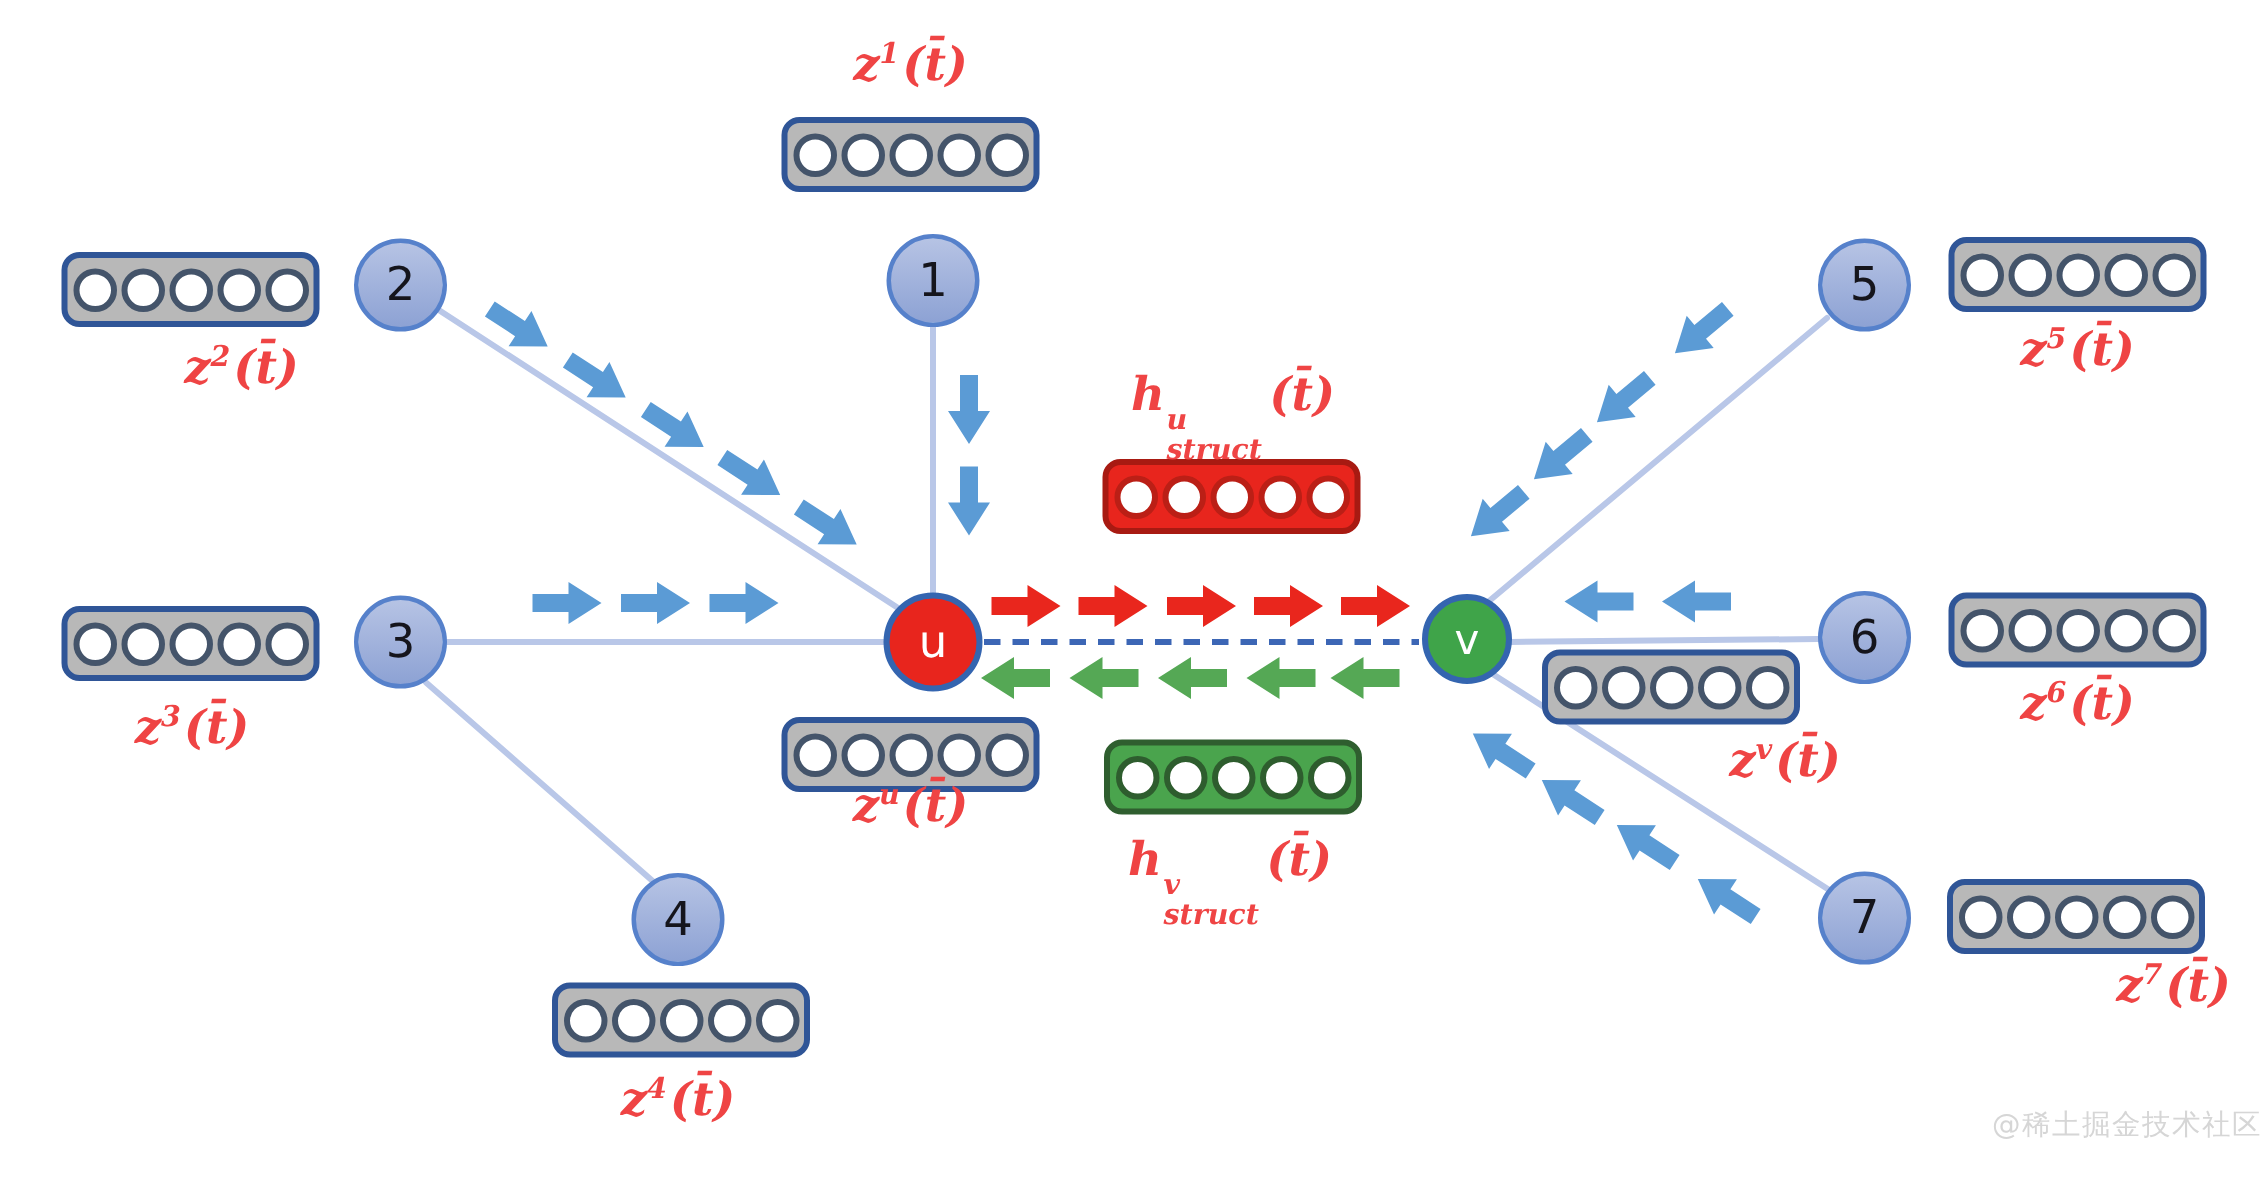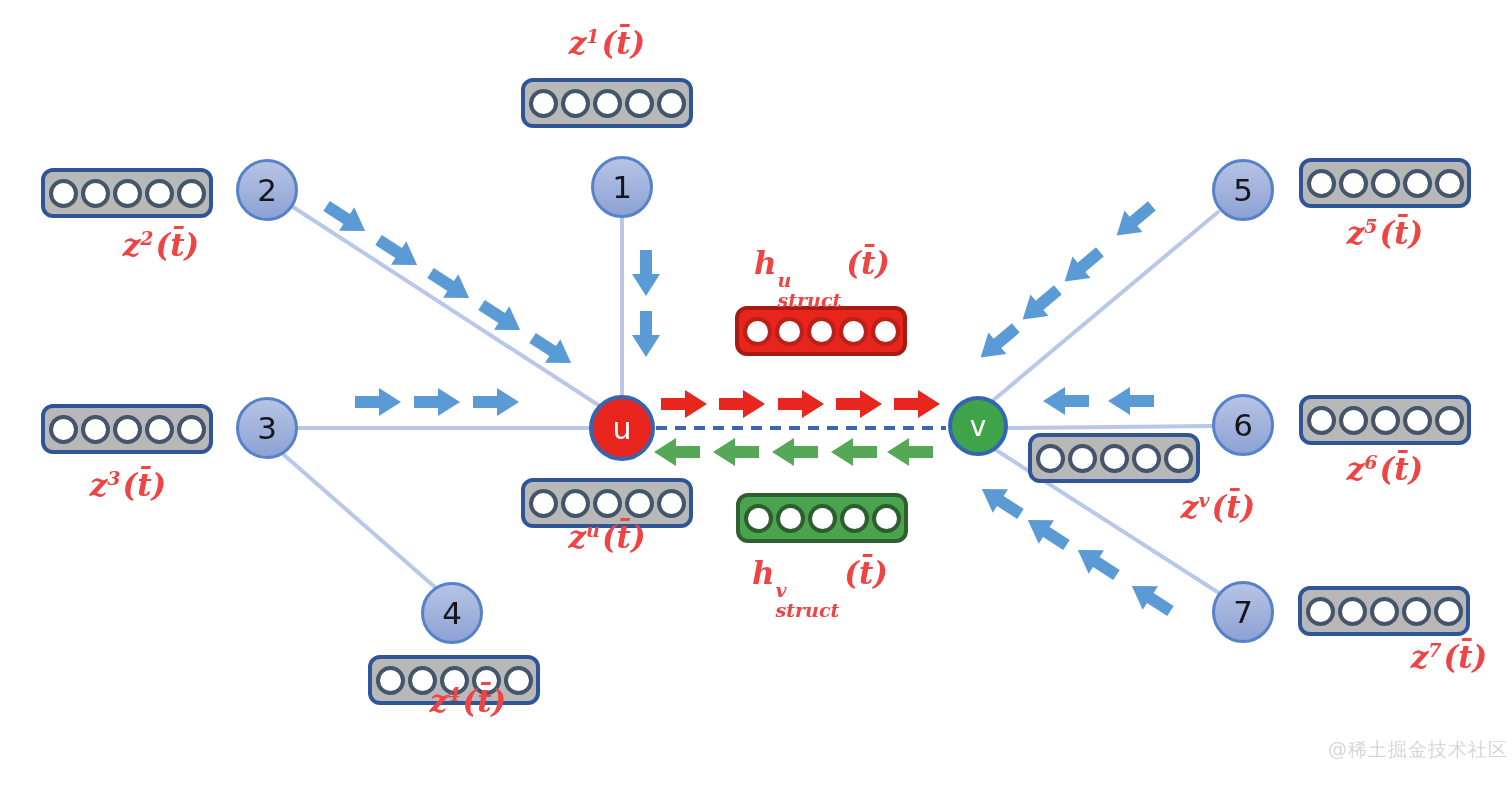--- a/index.html
+++ b/index.html
@@ -241,23 +241,23 @@
       <i></i>
       <i></i>
       <i></i>
       <i></i>
       <i></i>
     </div>
 
   <div class="mlabel" style="left:607px; top:26px;"><span class="base">z</span><sup>1</sup><span class="arg">(t̄)</span></div>
   <div class="mlabel" style="left:124px; top:228px;margin-left:37px;"><span class="base">z</span><sup>2</sup><span class="arg">(t̄)</span></div>
   <div class="mlabel" style="left:128px; top:468px;"><span class="base">z</span><sup>3</sup><span class="arg">(t̄)</span></div>
-  <div class="mlabel" style="left:452px; top:684px;margin-left:16px;"><span class="base">z</span><sup>4</sup><span class="arg">(t̄)</span></div>
+  <div class="mlabel" style="left:452px; top:716px;"><span class="base">z</span><sup>4</sup><span class="arg">(t̄)</span></div>
   <div class="mlabel" style="left:607px; top:520px;"><span class="base">z</span><sup>u</sup><span class="arg">(t̄)</span></div>
-  <div class="mlabel" style="left:1190px; top:490px;margin-left:28px;"><span class="base">z</span><sup>v</sup><span class="arg">(t̄)</span></div>
+  <div class="mlabel" style="left:1190px; top:490px;"><span class="base">z</span><sup>v</sup><span class="arg">(t̄)</span></div>
   <div class="mlabel" style="left:1385px; top:216px;"><span class="base">z</span><sup>5</sup><span class="arg">(t̄)</span></div>
   <div class="mlabel" style="left:1385px; top:452px;"><span class="base">z</span><sup>6</sup><span class="arg">(t̄)</span></div>
   <div class="mlabel" style="left:1449px; top:640px;"><span class="base">z</span><sup>7</sup><span class="arg">(t̄)</span></div>
   <div class="mlabel" style="left:822px; top:246px;"><span class="base">h</span><span class="supsub">
         <span class="ss-sup">u</span>
         <span class="ss-sub">struct</span>
       </span><span class="arg">(t̄)</span></div>
   <div class="mlabel" style="left:820px; top:556px;"><span class="base">h</span><span class="supsub">
         <span class="ss-sup">v</span>
         <span class="ss-sub">struct</span>

